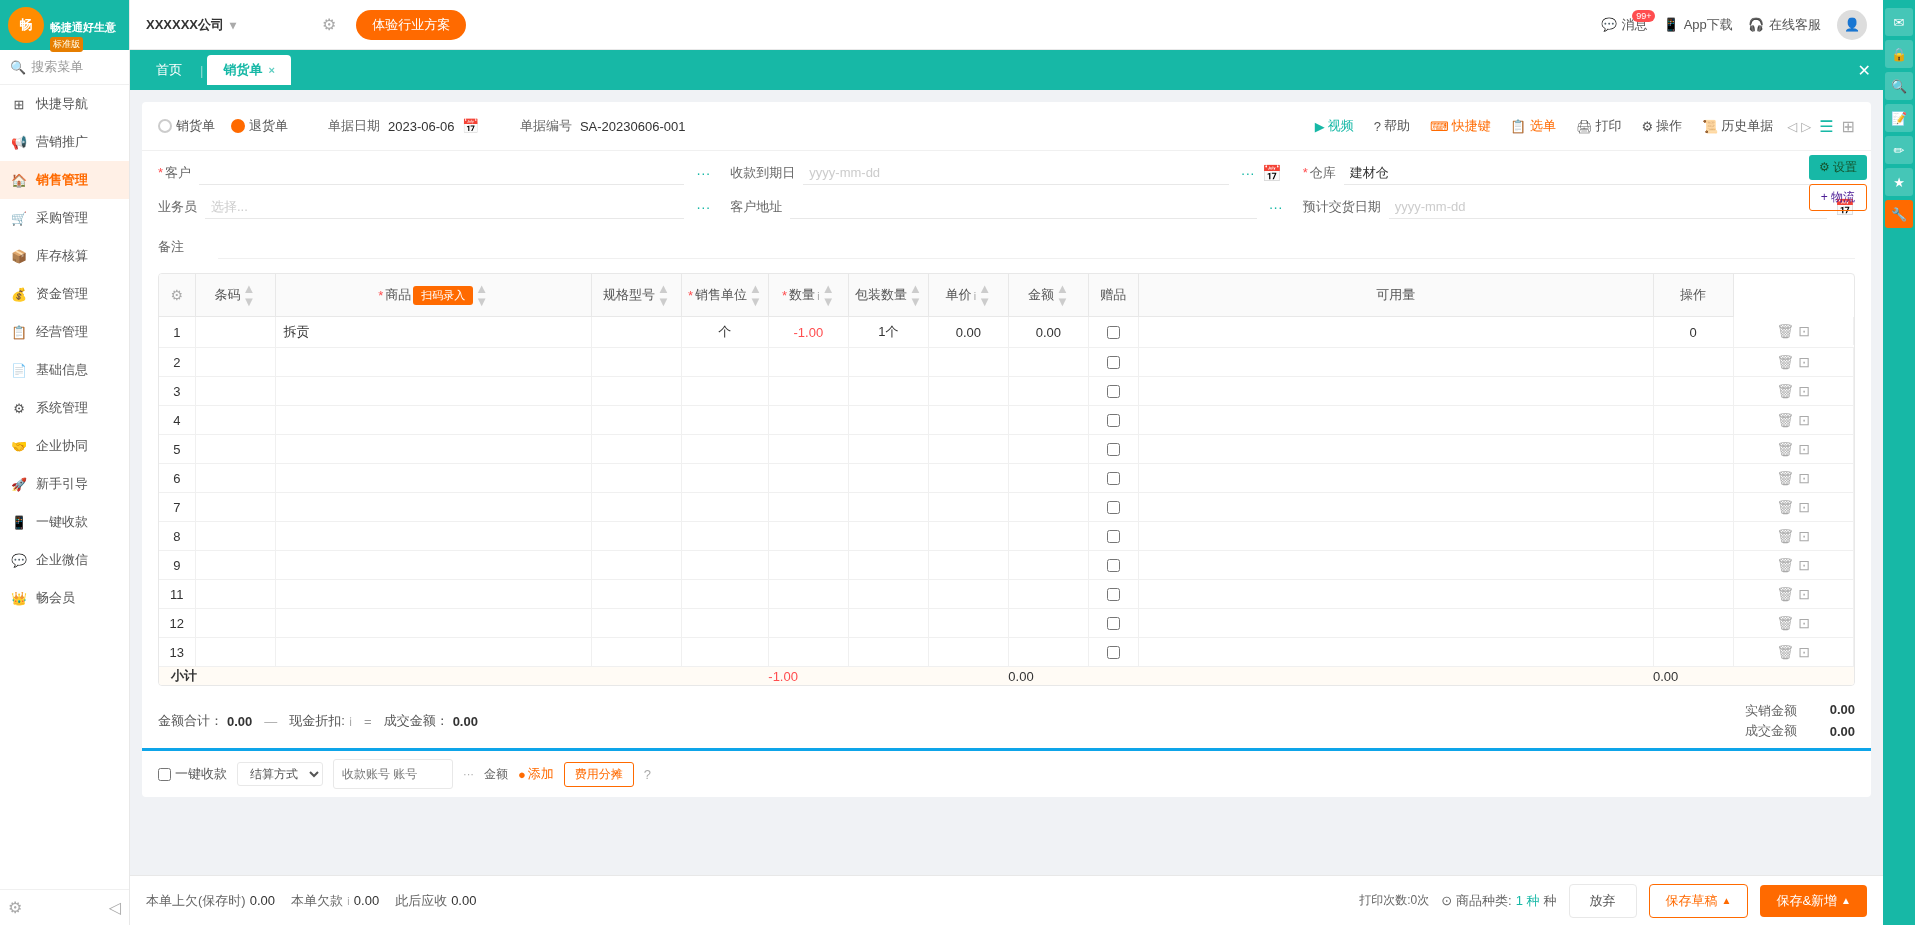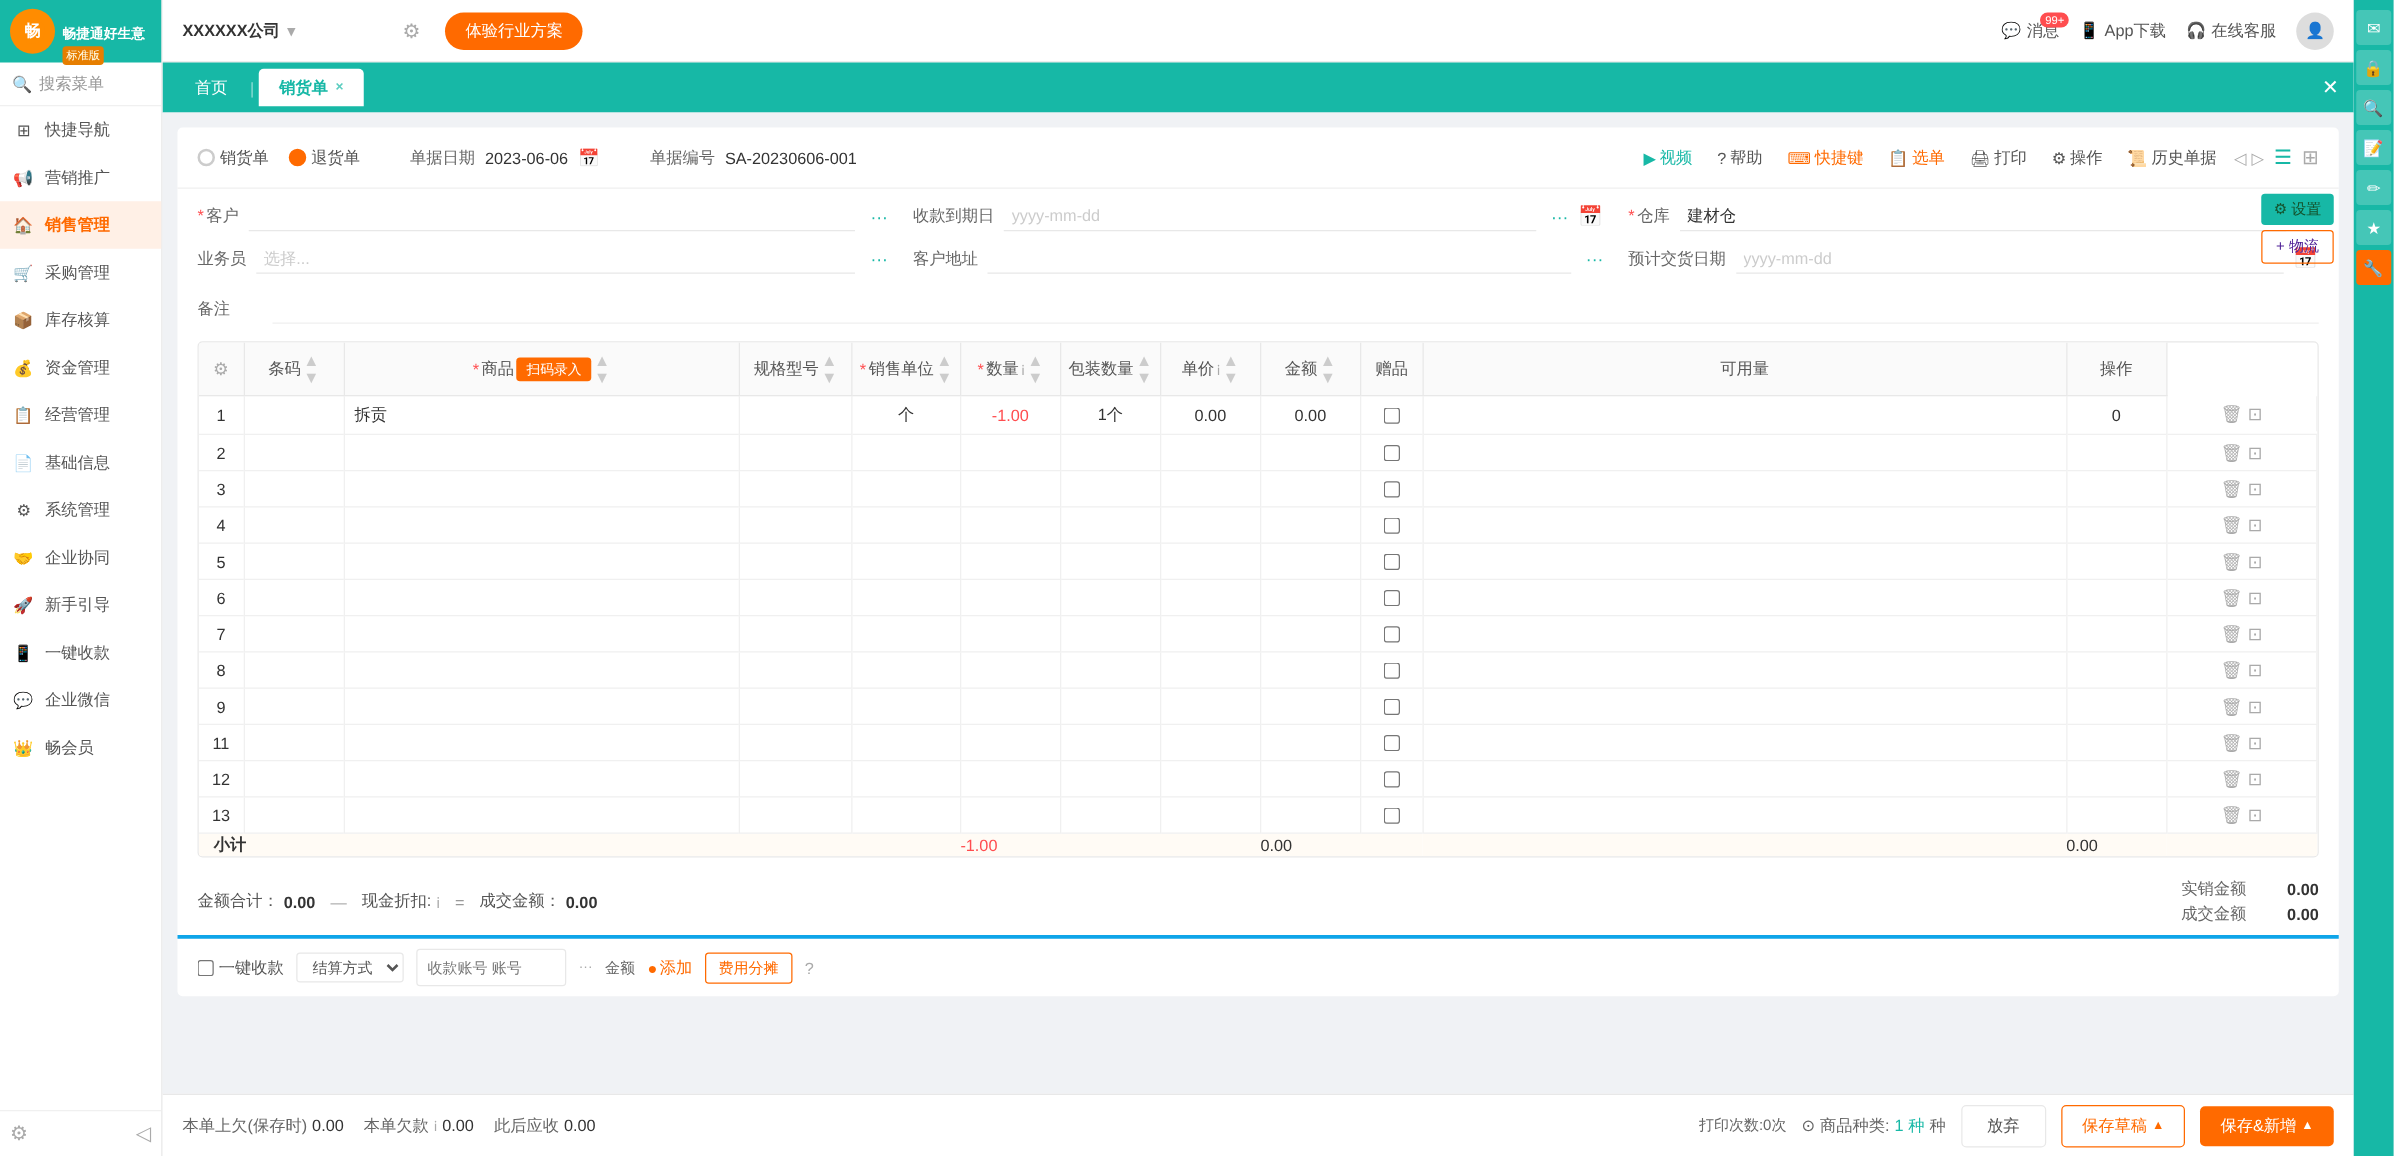--- a/index.html
+++ b/index.html
@@ -763,21 +763,21 @@
           <span>现金折扣:</span>
           <span style="font-size:12px;color:#aaa;cursor:pointer;">ℹ</span>
         </span>
         <span class="footer-eq">=</span>
         <span class="footer-total-item">
           <span>成交金额：</span>
           <span class="footer-total-val">0.00</span>
         </span>
 
         <div style="margin-left:auto;text-align:right;font-size:13px;color:#666;">
-          <div style="display:flex;justify-content:flex-end;gap:8px;align-items:center;margin-bottom:2px;">
+          <div style="display:flex;justify-content:flex-end;gap:8px;align-items:flex-start;margin-bottom:2px;">
             <span>实销金额</span>
             <span style="color:#333;font-weight:bold;min-width:50px;text-align:right;">0.00</span>
           </div>
           <div style="display:flex;justify-content:flex-end;gap:8px;align-items:center;">
             <span>成交金额</span>
             <span style="color:#333;font-weight:bold;min-width:50px;text-align:right;">0.00</span>
           </div>
         </div>
       </div>
 

